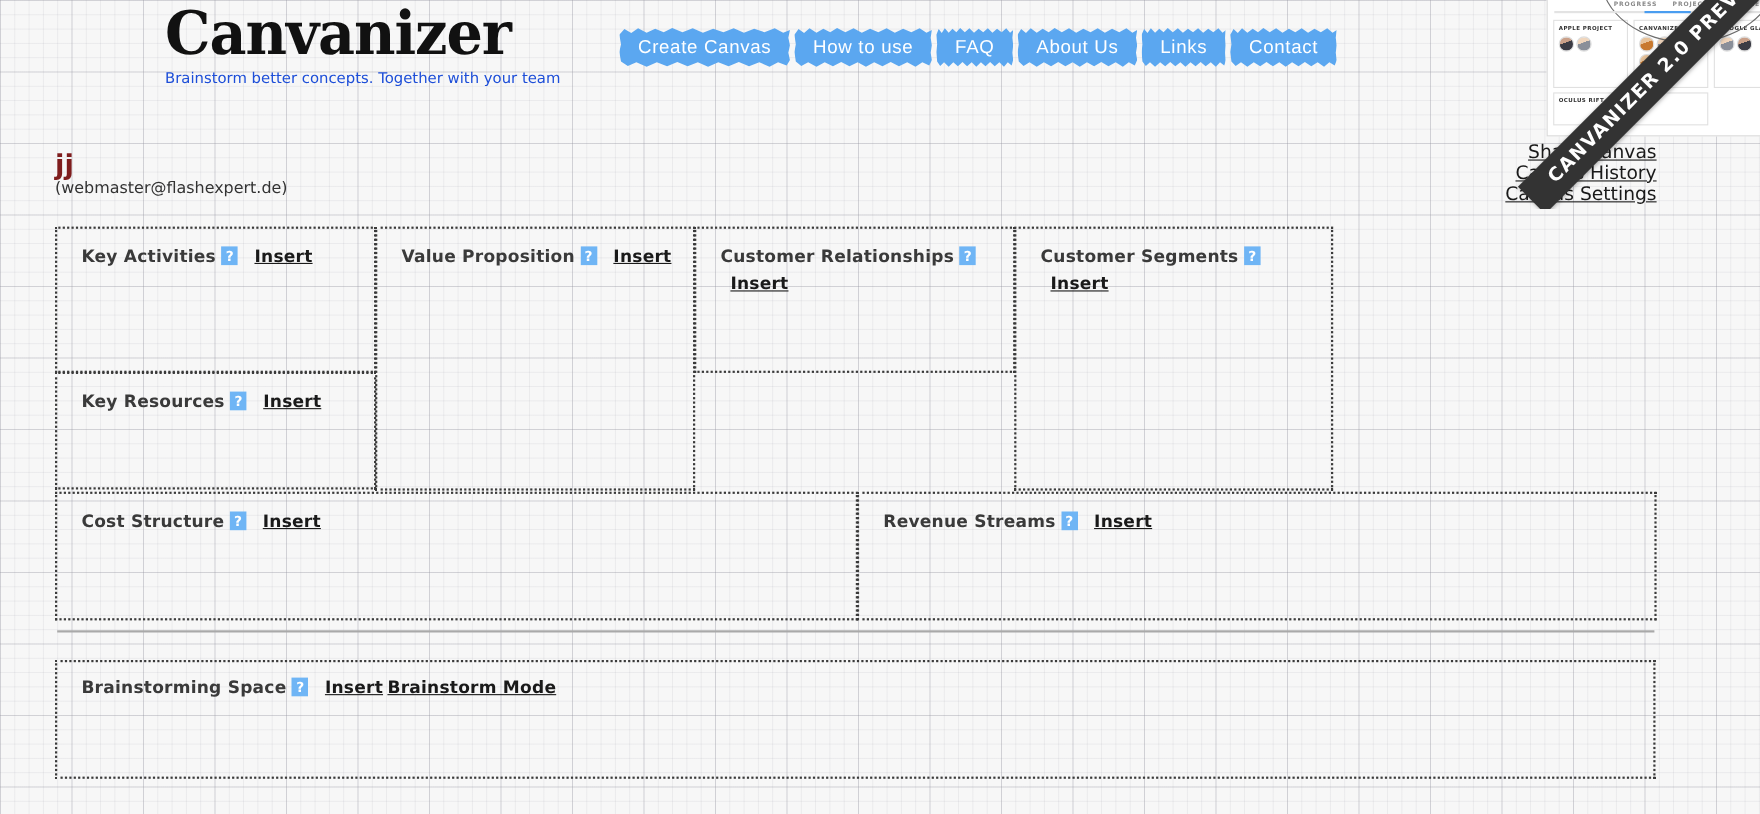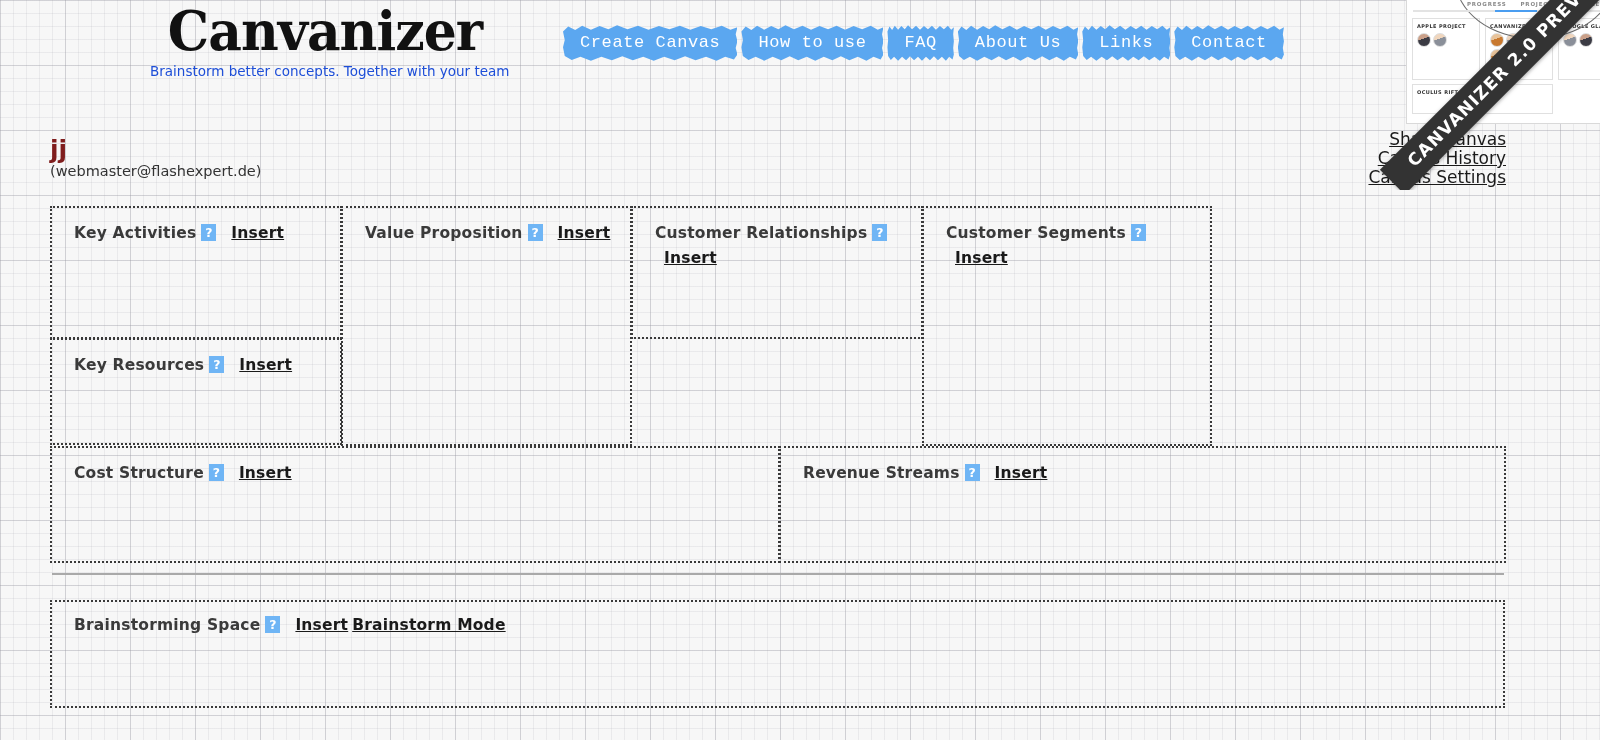--- a/index.html
+++ b/index.html
@@ -26,21 +26,21 @@
   #header {
     position: relative;
     height: 100px;
     width: 1600px;
   }
   #brand {
     position: absolute;
     left: 150px;
     top: 4px;
     width: 350px;
-    text-align: center;
+    text-align: left;
   }
   #logo-text {
     font-family: "DejaVu Serif", "Liberation Serif", serif;
     font-size: 52px;
     font-weight: bold;
     letter-spacing: -1px;
     color: #111;
     line-height: 1.05;
     white-space: nowrap;
     transform: scaleY(1.05);
@@ -57,21 +57,21 @@
     left: 563px;
     top: 25px;
     display: flex;
     align-items: center;
     gap: 4px;
   }
   .navitem {
     position: relative;
     color: #ffffff;
     font-size: 17px;
-    font-family: Liberation Mono, monospace;
+    font-family: Liberation Sans, sans-serif;
     padding: 9px 17px 10px 17px;
     white-space: nowrap;
     text-decoration: none;
     cursor: pointer;
     background: #5ba7f0;
     letter-spacing: 0.6px;
     line-height: 1;
     
     clip-path: polygon(
       0% 18%, 3% 4%, 7% 14%, 11% 2%, 16% 13%, 21% 3%, 26% 12%, 31% 1%,
@@ -267,21 +267,21 @@
   .insert-link + .insert-link { margin-left: 4px; }
 
   #c-keypartners { width: 294px; height: 240px; }
   #c-keyactivities { width: 292px; height: 133px; }
   #c-keyresources { width: 292px; height: 107px; }
   #c-valueprop { width: 291px; height: 240px; }
   #c-custrel { width: 292px; height: 133px; }
   #c-channels { width: 292px; height: 107px; }
   #c-custseg { width: 290px; height: 240px; }
 
-  #bmc-bottom { display: flex; height: 117px; }
+  #bmc-bottom { display: flex; height: 117px; align-items: center; }
   #c-cost { width: 730px; height: 117px; }
   #c-revenue { width: 727px; height: 117px; }
 
   #divider {
     position: absolute;
     left: 52px; top: 573px;
     width: 1452px;
     height: 2px;
     background: #a9a9a9;
   }

